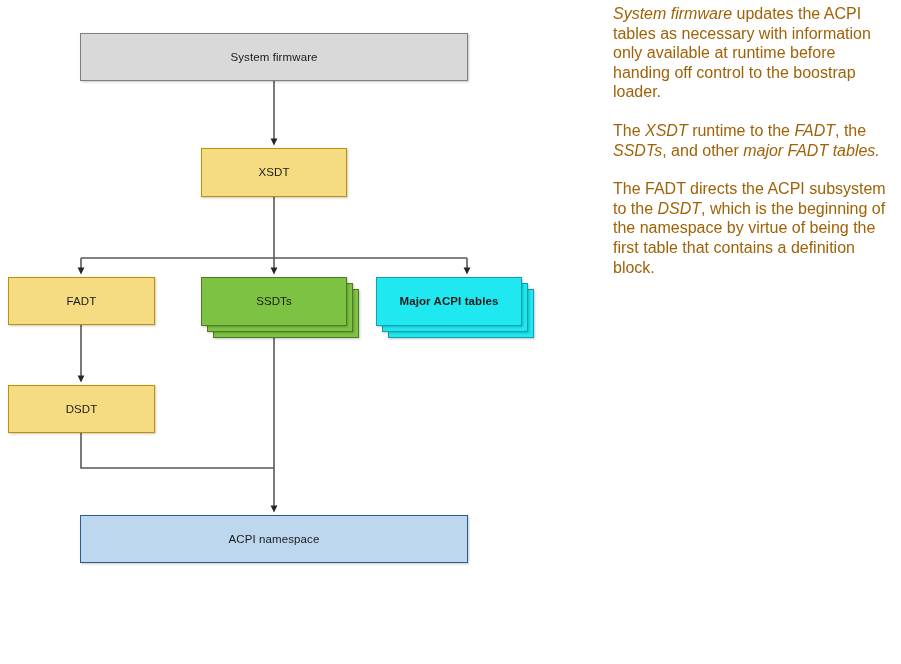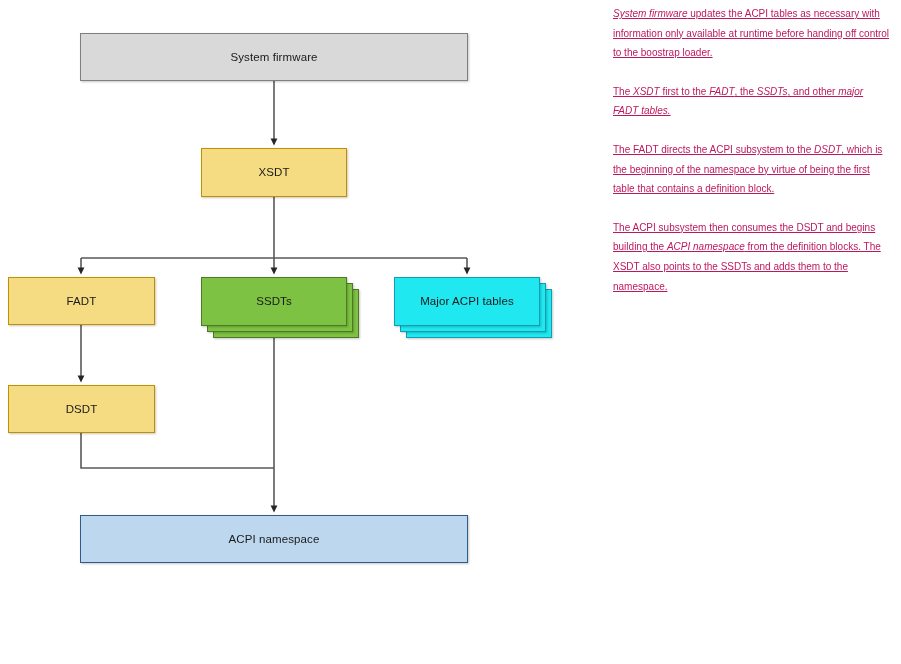--- a/index.html
+++ b/index.html
@@ -65,24 +65,23 @@
   .stack .layer.l3 { left: 12px; top: 12px; z-index: 1; }
   .stack .layer.l2 { left: 6px;  top: 6px;  z-index: 2; }
   .stack .layer.l1 { left: 0;    top: 0;    z-index: 3; }
 
   
   #notes {
     position: absolute;
     left: 613px;
     top: 4px;
     width: 278px;
-    font-size: 10px;
+    font-size: 16px;
     line-height: 19.6px;
-    color: #be185d;
-    text-decoration: underline;
+    color: #a16207;
   }
   #notes p { margin: 0 0 19px 0; }
   #notes i { font-style: italic; }
 </style>
 </head>
 <body>
 
 <div id="diagram">
 
   <svg viewBox="0 0 600 664">
@@ -123,21 +122,21 @@
     <span class="lbl">FADT</span>
   </div>
 
   <div class="node stack green" style="left:201px; top:277px; width:158px; height:61px;">
     <div class="layer l3" style="width:146px; height:49px; background:#7DC242;"></div>
     <div class="layer l2" style="width:146px; height:49px; background:#7DC242;"></div>
     <div class="layer l1" style="width:146px; height:49px; background:#7DC242;"></div>
     <span class="lbl" style="position:absolute; left:0; top:0; width:146px; height:49px; display:flex; align-items:center; justify-content:center;">SSDTs</span>
   </div>
 
-  <div class="node stack cyan" style="left:394px; top:277px; width:158px; height:61px;">
+  <div class="node stack cyan" style="left:376px; top:277px; width:158px; height:61px;font-weight:bold;">
     <div class="layer l3" style="width:146px; height:49px; background:#1FE8F0;"></div>
     <div class="layer l2" style="width:146px; height:49px; background:#1FE8F0;"></div>
     <div class="layer l1" style="width:146px; height:49px; background:#1FE8F0;"></div>
     <span class="lbl" style="position:absolute; left:0; top:0; width:146px; height:49px; display:flex; align-items:center; justify-content:center;">Major ACPI tables</span>
   </div>
 
   <div class="node plain" style="left:8px; top:385px; width:147px; height:48px; background:#F5DC82; border-color:#BF9000;">
     <span class="lbl">DSDT</span>
   </div>
 
@@ -145,19 +144,18 @@
     <span class="lbl">ACPI namespace</span>
   </div>
 
 </div>
 
 <div id="notes">
 
   <p><i>System firmware</i><span> updates the ACPI tables as necessary with information only available at runtime before handing off control to the boostrap loader.</span></p>
 
 
-  <p><span>The </span><i>XSDT</i><span> first to the </span><i>FADT</i><span>, the </span><i>SSDTs</i><span>, and other </span><i>major FADT tables.</i></p>
+  <p><span>The </span><i>XSDT</i><span> runtime to the </span><i>FADT</i><span>, the </span><i>SSDTs</i><span>, and other </span><i>major FADT tables.</i></p>
 
   <p><span> The FADT directs the ACPI subsystem to the </span><i>DSDT</i><span>, which is the beginning of the namespace by virtue of being the first table that contains a definition block.</span></p>
 
-  <p><span>The ACPI subsystem then consumes the DSDT and begins building the </span><i>ACPI namespace</i><span> from the definition blocks. The XSDT also points to the SSDTs and adds them to the namespace.</span></p>
 
 </div>
 
 </body></html>

